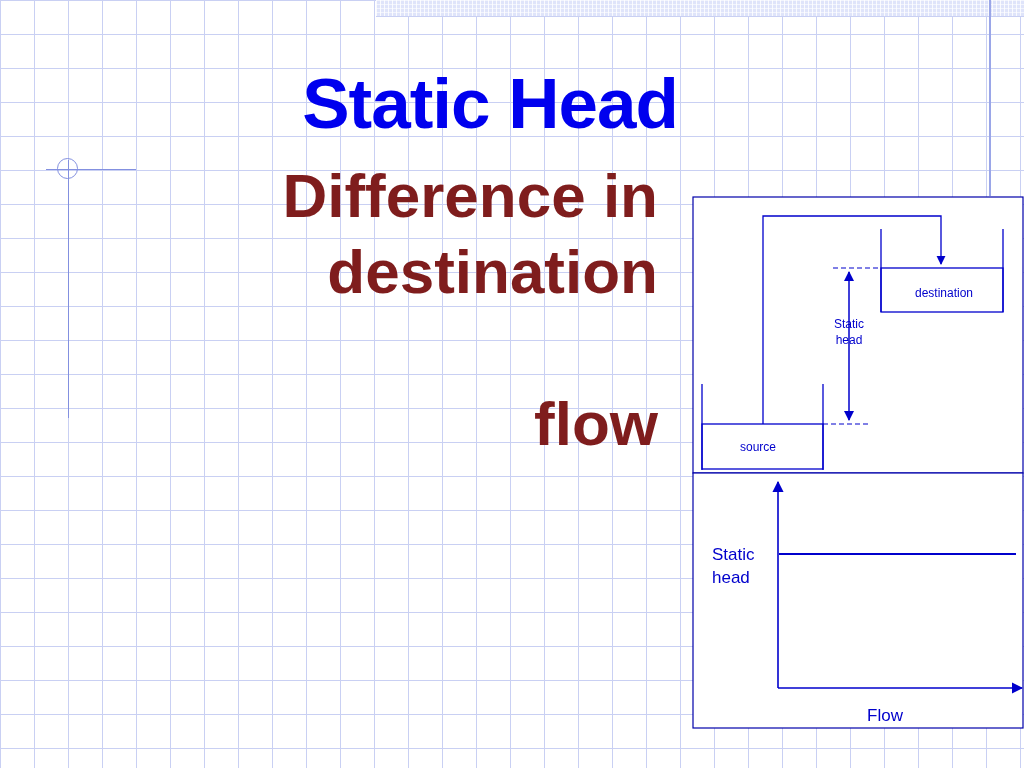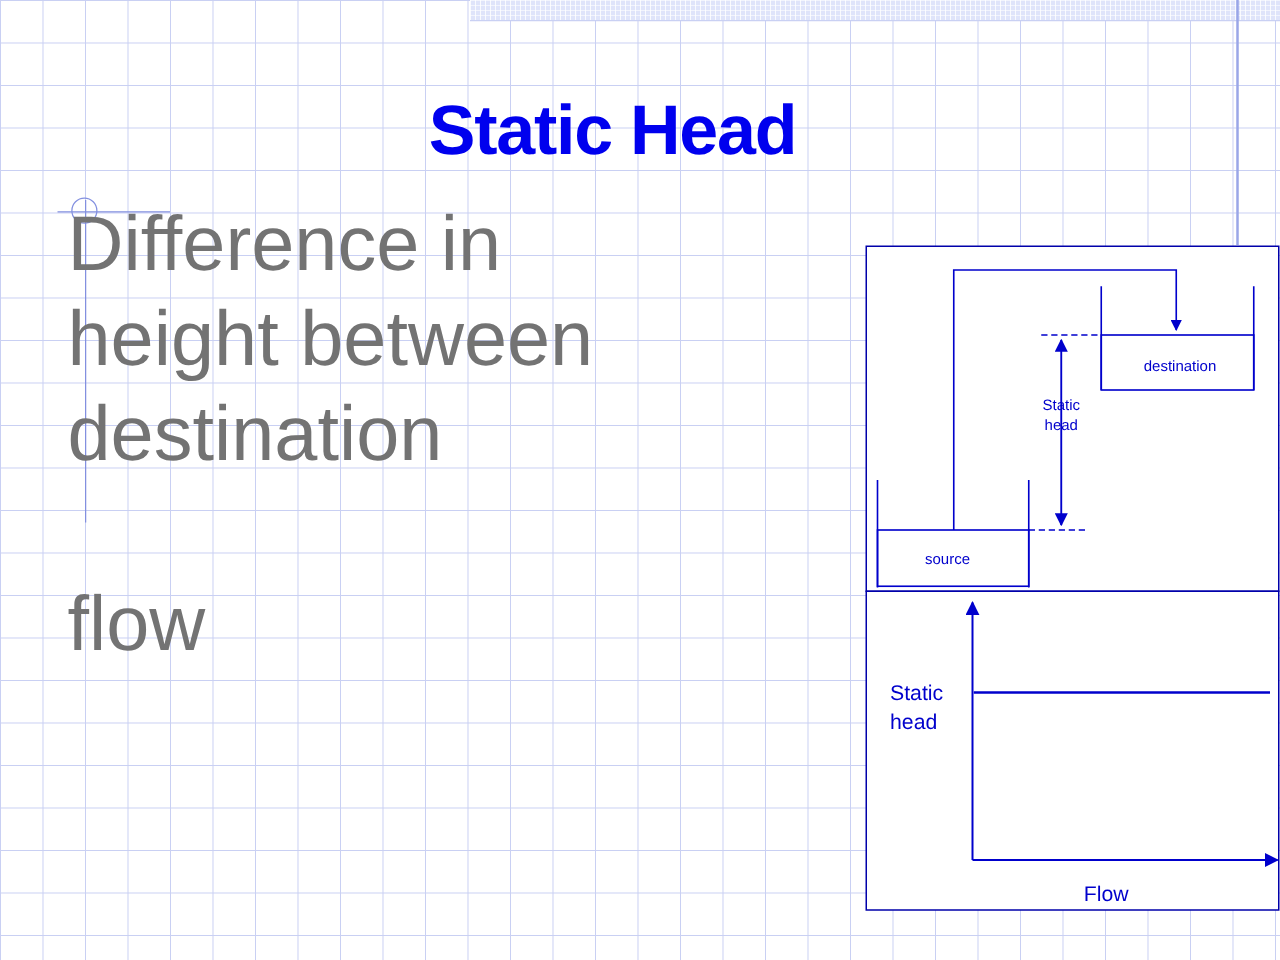--- a/index.html
+++ b/index.html
@@ -37,27 +37,27 @@
     position: absolute; left: 68px; top: 160px; width: 1px; height: 258px;
     background: #8390e0;
   }
   .margin-circle {
     position: absolute; left: 57px; top: 158px; width: 21px; height: 21px;
     border: 1px solid #8390e0; border-radius: 50%; box-sizing: border-box;
   }
   .title {
     position: absolute; left: 180px; top: 56px; width: 620px;
     text-align: center;
-    color: #0000ee; font-weight: bold; font-size: 56px; line-height: 96px;
+    color: #0000ee; font-weight: bold; font-size: 71px; line-height: 96px;
     letter-spacing: -1px;
   }
   .body-text {
     position: absolute; left: 54px; top: 158px; width: 604px;
-    text-align: left;
-    color: #737373; font-weight: normal; font-size: 62px; line-height: 76px;
+    text-align: right;
+    color: #7f1d1d; font-weight: bold; font-size: 62px; line-height: 76px;
   }
   .body-text .line { display: block; white-space: nowrap; }
   .body-text .gap { display: block; height: 76px; }
   .figure {
     position: absolute; left: 692px; top: 196px; width: 332px; height: 534px;
   }
   .figure svg { position: absolute; left: 0; top: 0; }
   .svg-label {
     position: absolute; color: #0000cc; text-align: center;
     font-family: "Liberation Sans", sans-serif;
@@ -70,21 +70,20 @@
 <div class="band-rule"></div>
 <div class="right-rule"></div>
 <div class="margin-h"></div>
 <div class="margin-v"></div>
 <div class="margin-circle"></div>
 
 <div class="title">Static Head</div>
 
 <div class="body-text">
   <span class="line">Difference in</span>
-  <span class="line">height between</span>
   <span class="line">destination</span>
   <span class="gap"></span>
   <span class="line">flow</span>
 </div>
 
 <div class="figure">
   <svg width="332" height="534" viewBox="0 0 332 534">
     <defs>
       <marker id="arr" viewBox="0 0 10 10" refX="9" refY="5" markerWidth="7" markerHeight="7" orient="auto-start-reverse">
         <path d="M0,0 L10,5 L0,10 z" fill="#0000cc"></path>

